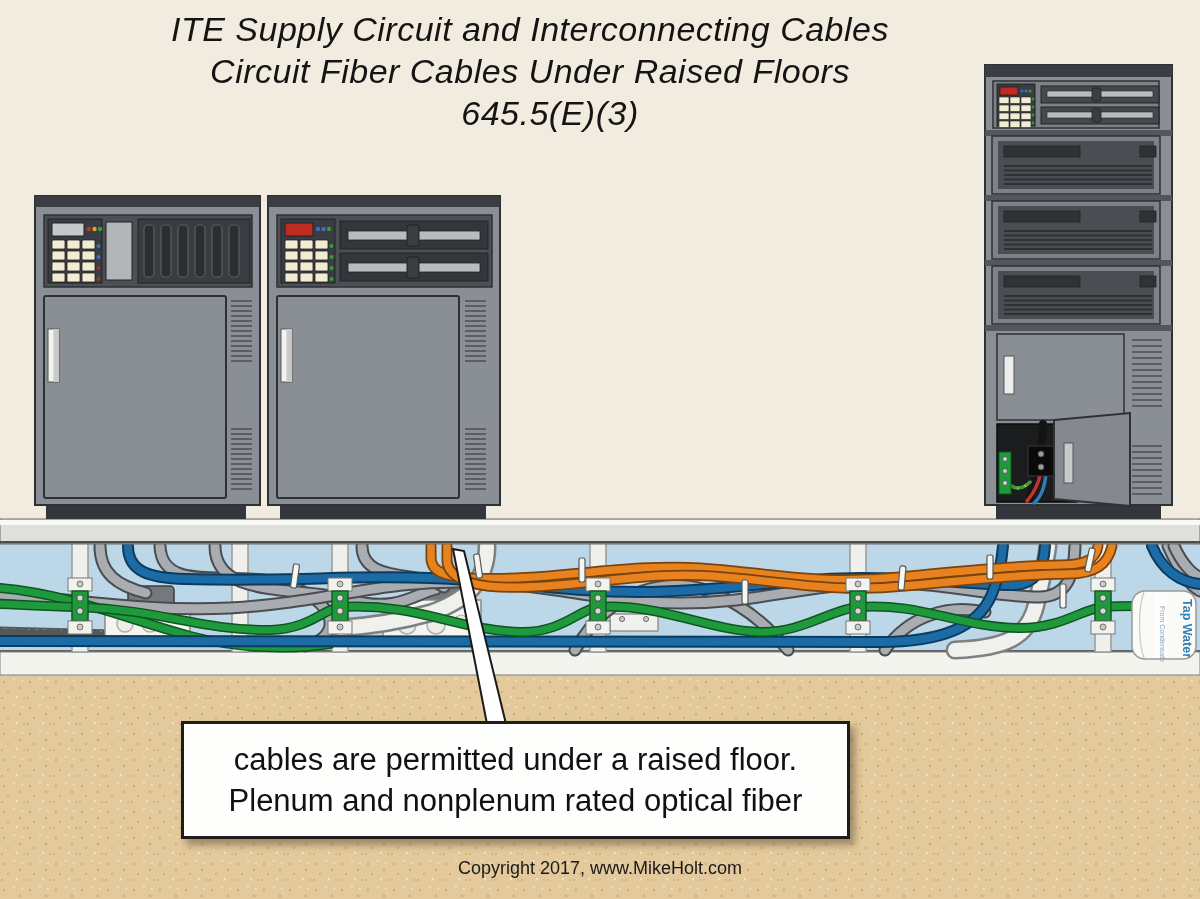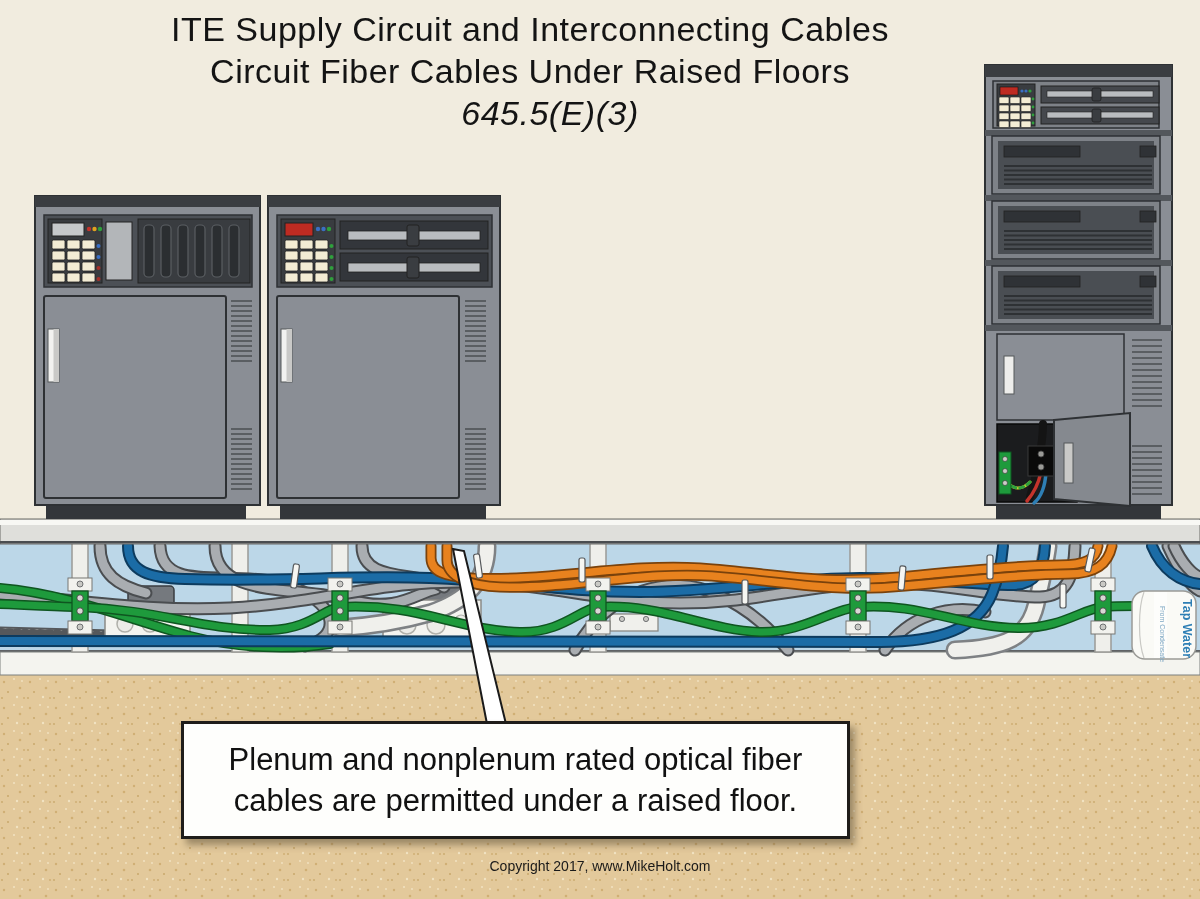--- a/index.html
+++ b/index.html
@@ -1,26 +1,26 @@
 <!DOCTYPE html>
 <html><head>
 <meta charset="utf-8">
 <style>
   html,body{margin:0;padding:0;}
   body{width:1200px;height:899px;font-family:"Liberation Sans",sans-serif;}
   #stage{position:relative;width:1200px;height:899px;background:#F1ECDF;overflow:hidden;}
   #scene{position:absolute;left:0;top:0;}
   .title-block{position:absolute;left:0;top:8px;width:1060px;text-align:center;color:#141414;}
-  .title-line{font-size:34px;line-height:42px;font-weight:400;letter-spacing:0.5px;}
+  .title-line{font-size:34px;line-height:42px;font-weight:400;letter-spacing:0.5px;font-style:italic;}
   .title-line.italic{font-style:italic;margin-left:40px;}
   .callout{position:absolute;left:181px;top:721px;width:663px;height:112px;background:#FEFEFC;
            border:3px solid #1F1D1A;box-shadow:5px 6px 7px rgba(70,60,40,0.45);
            display:flex;flex-direction:column;justify-content:center;align-items:center;z-index:4;}
   .callout-line{font-size:31px;line-height:41px;color:#111;}
-  .copyright{position:absolute;left:0;top:858px;width:1200px;text-align:center;font-size:14px;color:#1A1A1A;}
+  .copyright{position:absolute;left:0;top:858px;width:1200px;text-align:center;font-size:18px;color:#1A1A1A;}
   
   .ol{fill:none;stroke-linecap:round;stroke-linejoin:round;}
   text{font-family:"Liberation Sans",sans-serif;}
 </style>
 </head>
 <body>
 
 <div id="stage">
 
 <svg id="scene" width="1200" height="899" viewBox="0 0 1200 899">
@@ -424,19 +424,19 @@
   <polygon points="453,549 464,551 506,724 487,724" fill="#FFFFFF" stroke="#1A1A1A" stroke-width="2"></polygon>
 </svg>
 
 <div class="title-block">
   <div class="title-line">ITE Supply Circuit and Interconnecting Cables</div>
   <div class="title-line">Circuit Fiber Cables Under Raised Floors</div>
   <div class="title-line italic">645.5(E)(3)</div>
 </div>
 
 <div class="callout">
+  <div class="callout-line">cables are permitted under a raised floor.</div>
   <div class="callout-line">Plenum and nonplenum rated optical fiber</div>
-  <div class="callout-line">cables are permitted under a raised floor.</div>
 </div>
 
 <div class="copyright">Copyright 2017, www.MikeHolt.com</div>
 
 </div>
 
 </body></html>

